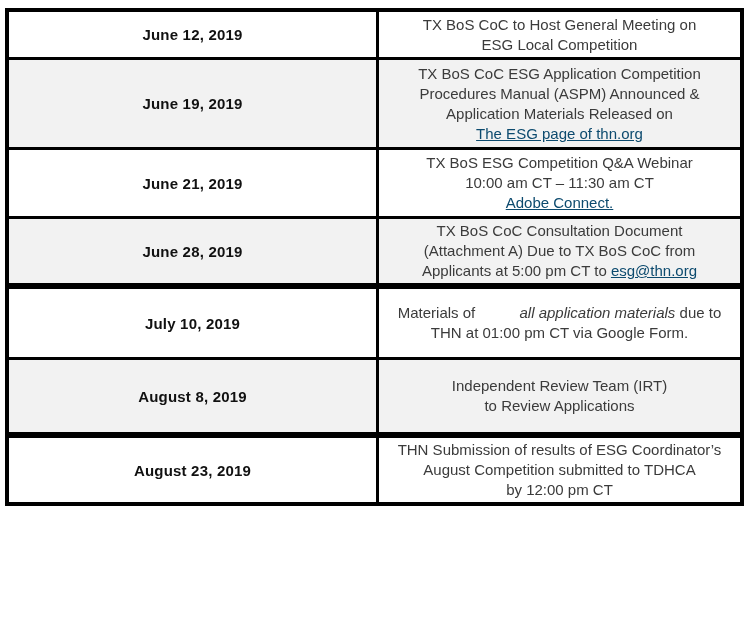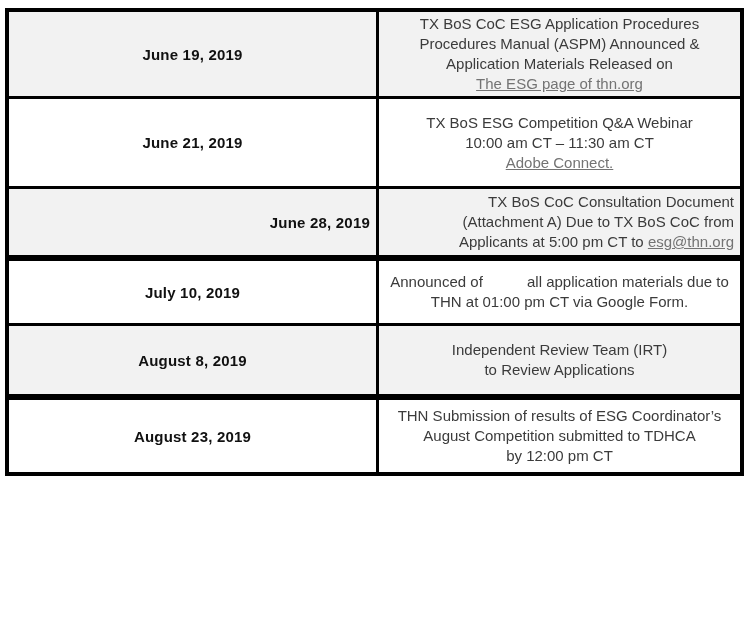--- a/index.html
+++ b/index.html
@@ -40,46 +40,54 @@
     letter-spacing: 0.2px;
   }
   td.desc-cell {
     color: #3b3b3b;
     font-size: 15px;
   }
   .line {
     line-height: 20px;
   }
   .italic {
+    font-style: italic;
     margin-left: 40px;
   }
   a {
-    color: #737373;
+    color: #0c4a6e;
     text-decoration: underline;
   }
   
   tr:nth-child(1) td { height: 41px; }
   tr:nth-child(2) td { height: 83px; }
-  tr:nth-child(3) td { height: 62px; text-align: right; }
+  tr:nth-child(3) td { height: 62px; }
   tr:nth-child(4) td { height: 58px; }
   tr:nth-child(5) td { height: 64px; }
   tr:nth-child(6) td { height: 68px; }
   tr:nth-child(7) td { height: 50px; }
   tr:nth-child(8) td { height: 62px; }
   tr:nth-child(9) td { height: 71px; }
 </style>
 </head>
 <body>
 
 <table class="schedule">
   <tbody>
+      <tr>
+    <td class="date-cell">June 12, 2019</td>
+    <td class="desc-cell">
+          <div class="line"><span>TX BoS CoC to Host General Meeting on</span></div>
+          <div class="line"><span>ESG Local Competition</span></div>
+        </td>
+  </tr>
       <tr class="shaded">
     <td class="date-cell">June 19, 2019</td>
     <td class="desc-cell">
-          <div class="line"><span>TX BoS CoC ESG Application Procedures</span></div>
+          <div class="line"><span>TX BoS CoC ESG Application Competition</span></div>
           <div class="line"><span>Procedures Manual (ASPM) Announced &amp;</span></div>
           <div class="line"><span>Application Materials Released on</span></div>
           <div class="line"><a href="#">The ESG page of thn.org</a></div>
         </td>
   </tr>
       <tr>
     <td class="date-cell">June 21, 2019</td>
     <td class="desc-cell">
           <div class="line"><span>TX BoS ESG Competition Q&amp;A Webinar</span></div>
           <div class="line"><span>10:00 am CT – 11:30 am CT</span></div>
@@ -90,21 +98,21 @@
     <td class="date-cell">June 28, 2019</td>
     <td class="desc-cell">
           <div class="line"><span>TX BoS CoC Consultation Document</span></div>
           <div class="line"><span>(Attachment A) Due to TX BoS CoC from</span></div>
           <div class="line"><span>Applicants at 5:00 pm CT to </span><a href="#">esg@thn.org</a></div>
         </td>
   </tr>
       <tr class="section-start">
     <td class="date-cell">July 10, 2019</td>
     <td class="desc-cell">
-          <div class="line"><span>Announced of </span><span class="italic">all application materials</span><span> due to</span></div>
+          <div class="line"><span>Materials of </span><span class="italic">all application materials</span><span> due to</span></div>
           <div class="line"><span>THN at 01:00 pm CT via Google Form.</span></div>
         </td>
   </tr>
       <tr class="shaded">
     <td class="date-cell">August 8, 2019</td>
     <td class="desc-cell">
           <div class="line"><span>Independent Review Team (IRT)</span></div>
           <div class="line"><span>to Review Applications</span></div>
         </td>
   </tr>

